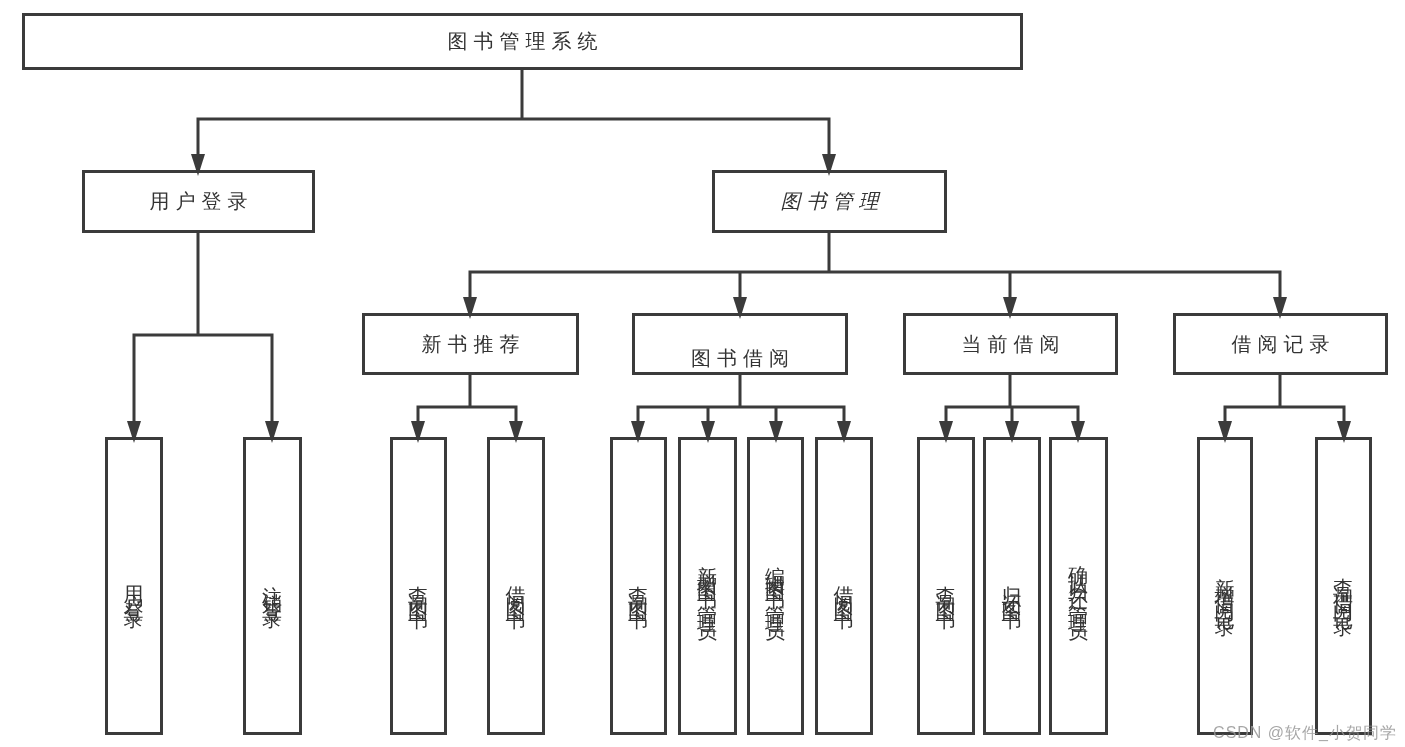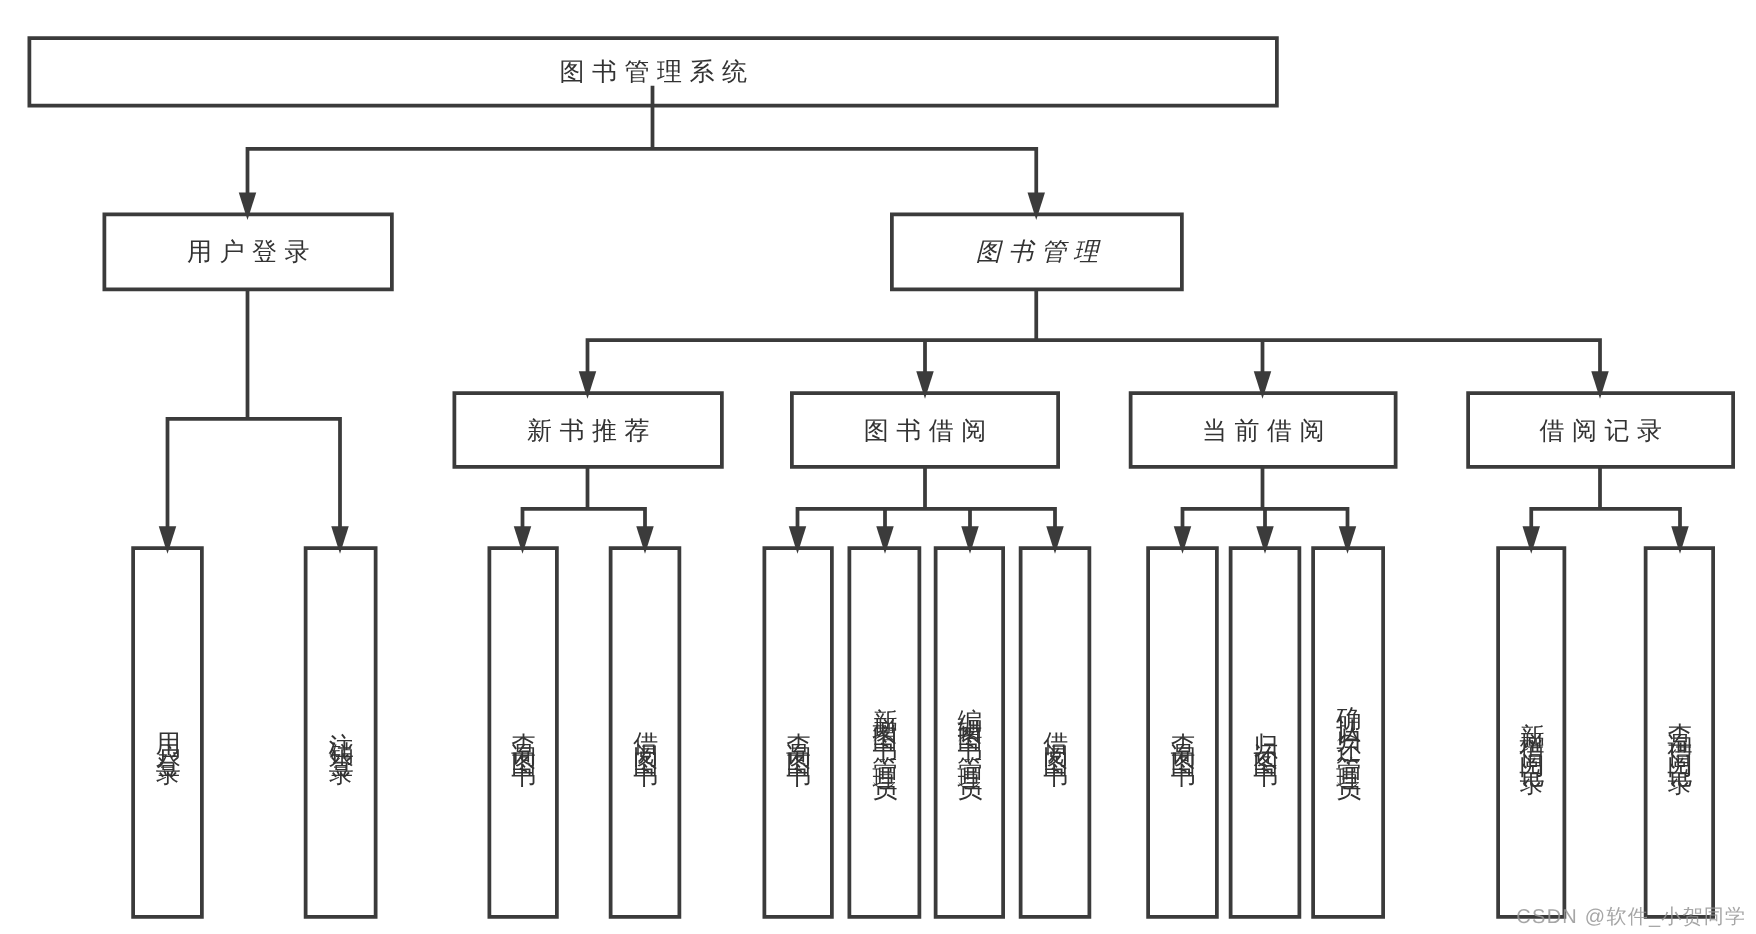--- a/index.html
+++ b/index.html
@@ -95,35 +95,35 @@
       <polygon points="769,421 783,421 776,443"></polygon>
       <polygon points="837,421 851,421 844,443"></polygon>
       <polygon points="939,421 953,421 946,443"></polygon>
       <polygon points="1005,421 1019,421 1012,443"></polygon>
       <polygon points="1071,421 1085,421 1078,443"></polygon>
       <polygon points="1218,421 1232,421 1225,443"></polygon>
       <polygon points="1337,421 1351,421 1344,443"></polygon>
     </g>
   </svg>
 
-  <div class="box" style="left:22px; top:13px; width:1001px; height:57px;margin-top:16px;">
+  <div class="box" style="left:22px; top:13px; width:1001px; height:57px;">
     <span class="hlabel">图书管理系统</span>
   </div>
 
   <div class="box" style="left:82px; top:170px; width:233px; height:63px;">
     <span class="hlabel">用户登录</span>
   </div>
   <div class="box" style="left:712px; top:170px; width:235px; height:63px;font-style:italic;">
     <span class="hlabel">图书管理</span>
   </div>
 
   <div class="box" style="left:362px; top:313px; width:217px; height:62px;">
     <span class="hlabel">新书推荐</span>
   </div>
-  <div class="box" style="left:632px; top:313px; width:216px; height:62px;">
+  <div class="box" style="left:632px; top:313px; width:216px; height:62px;align-items:flex-end;">
     <span class="hlabel">图书借阅</span>
   </div>
   <div class="box" style="left:903px; top:313px; width:215px; height:62px;">
     <span class="hlabel">当前借阅</span>
   </div>
   <div class="box" style="left:1173px; top:313px; width:215px; height:62px;">
     <span class="hlabel">借阅记录</span>
   </div>
 
   <div class="box" style="left:105px; top:437px; width:58px; height:298px;">

